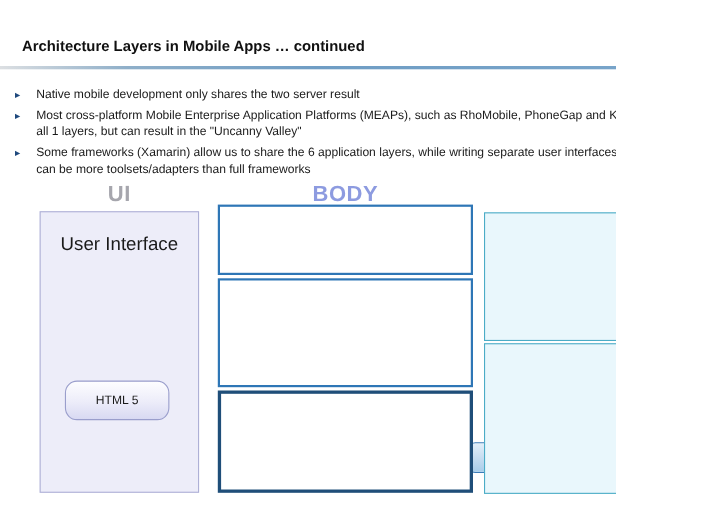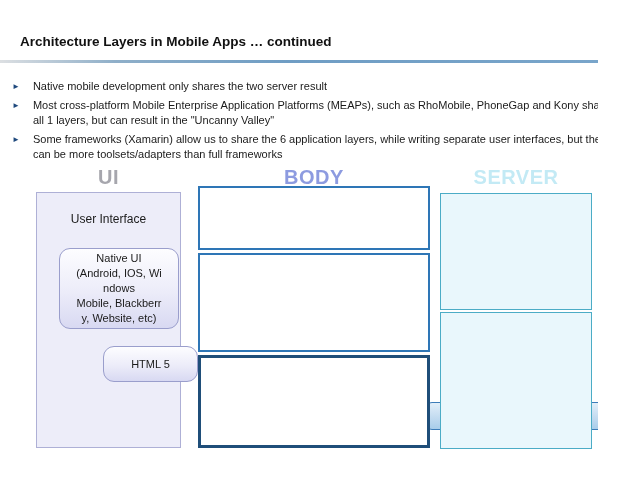--- a/index.html
+++ b/index.html
@@ -1,43 +1,43 @@
 <!DOCTYPE html>
 <html><head>
 <meta charset="utf-8">
 <style>
   html,body{margin:0;padding:0;background:#fff;}
   .slide{position:relative;width:560px;height:479px;background:#ffffff;overflow:hidden;
-         font-family:"Liberation Sans",sans-serif;color:#1a1a1a;padding-left:38px;}
+         font-family:"Liberation Sans",sans-serif;color:#1a1a1a;}
 
   .title{position:absolute;left:20px;top:34px;font-size:13.5px;font-weight:bold;color:#111;}
   .rule{position:absolute;left:0;top:60px;width:638px;height:2.5px;
         background:linear-gradient(90deg,#dcdfe2 0%,#8fafc9 18%,#6f9dc4 45%,#7aa6cb 100%);}
 
   .bullets{position:absolute;left:10px;top:79px;width:608px;}
   .bullet{display:flex;align-items:flex-start;margin-bottom:3px;}
   .tri{flex:0 0 auto;font-size:8px;line-height:15px;color:#1f497d;margin-right:13px;margin-left:2px;}
   .btext{font-size:11px;line-height:15.5px;color:#1a1a1a;width:585px;}
 
   .col-header{position:absolute;top:166px;height:22px;font-size:20px;font-weight:bold;
               text-align:center;letter-spacing:0.5px;}
   .hdr-ui{left:36px;width:145px;color:#a6a6ad;}
   .hdr-body{left:198px;width:232px;color:#8d9be0;}
   .hdr-server{left:440px;width:152px;color:#c3eaf5;}
 
   
   .ui-col{position:absolute;left:36px;top:192px;width:145px;height:256px;
           background:#ededf9;border:1px solid #aeb0d6;box-sizing:border-box;}
-  .ui-domain{position:absolute;left:0;top:19px;width:100%;text-align:center;font-size:12px;}
+  .ui-domain{position:absolute;left:0;top:19px;width:100%;text-align:center;font-size:17px;}
   .btn-left{position:absolute;box-sizing:border-box;border:1px solid #9a9ecc;border-radius:11px;
             background:linear-gradient(180deg,#fdfdff 0%,#ececf9 55%,#d8d9f2 100%);
             font-size:11px;line-height:15px;text-align:center;color:#1a1a1a;
             display:flex;align-items:center;justify-content:center;white-space:pre-line;}
   .native-ui{left:22px;top:55px;width:120px;height:81px;}
-  .html5{left:22px;top:153px;width:95px;height:36px;margin-left:44px;}
+  .html5{left:22px;top:153px;width:95px;height:36px;}
 
   
   .mid-box{position:absolute;left:198px;width:232px;background:#ffffff;box-sizing:border-box;
            border:2px solid #2e76b6;}
   .mid-box.dark{border:3px solid #1f4e79;}
   .mid-label{position:absolute;left:0;width:100%;text-align:center;font-size:12px;color:#1a1a1a;}
   .btn-mid{position:absolute;box-sizing:border-box;border:1.5px solid #3c7cb8;border-radius:8px;
            background:linear-gradient(180deg,#e2eff9 0%,#c6ddf1 50%,#a8cdea 100%);
            font-size:11px;line-height:15px;text-align:center;color:#111;
            display:flex;align-items:center;justify-content:center;white-space:pre-line;}
@@ -68,29 +68,23 @@
       <span class="btext">Most cross-platform Mobile Enterprise Application Platforms (MEAPs), such as RhoMobile, PhoneGap and Kony share all 1 layers, but can result in the "Uncanny Valley"</span>
     </div>
     <div class="bullet">
       <span class="tri">►</span>
       <span class="btext">Some frameworks (Xamarin) allow us to share the 6 application layers, while writing separate user interfaces, but they can be more toolsets/adapters than full frameworks</span>
     </div>
   </div>
 
   <div class="col-header hdr-ui">UI</div>
   <div class="col-header hdr-body">BODY</div>
-  <div class="col-header hdr-server">SERVER</div>
 
   <div class="ui-col">
     <div class="ui-domain">User Interface</div>
-    <div class="btn-left native-ui">Native UI
-(Android, IOS, Wi
-ndows
-Mobile, Blackberr
-y, Website, etc)</div>
     <div class="btn-left html5">HTML 5</div>
   </div>
 
   <div class="mid-box" style="top:186px;height:64px;">
     <div class="mid-label" style="top:191px;">User-Client Layer</div>
     <div class="btn-mid" style="left:224px;top:214px;width:182px;height:28px;">Application Presenters</div>
   </div>
 
   <div class="mid-box" style="top:253px;height:99px;">
     

